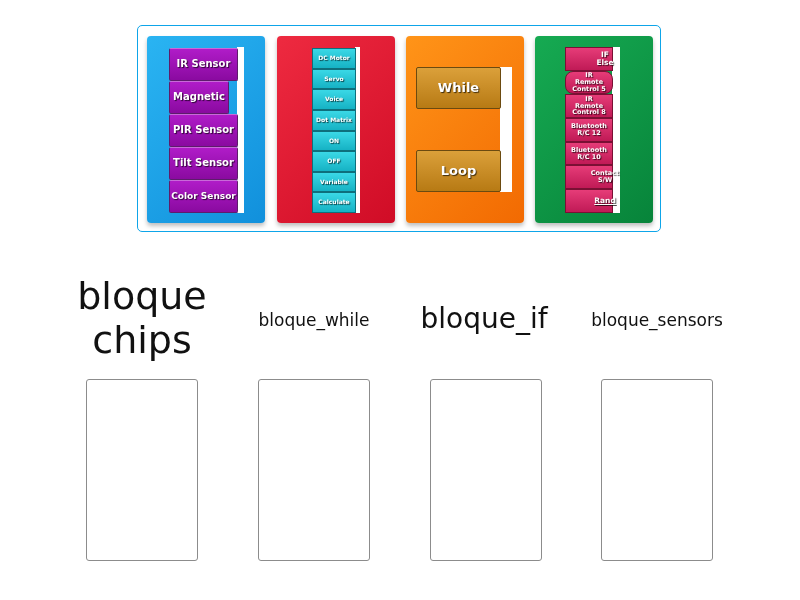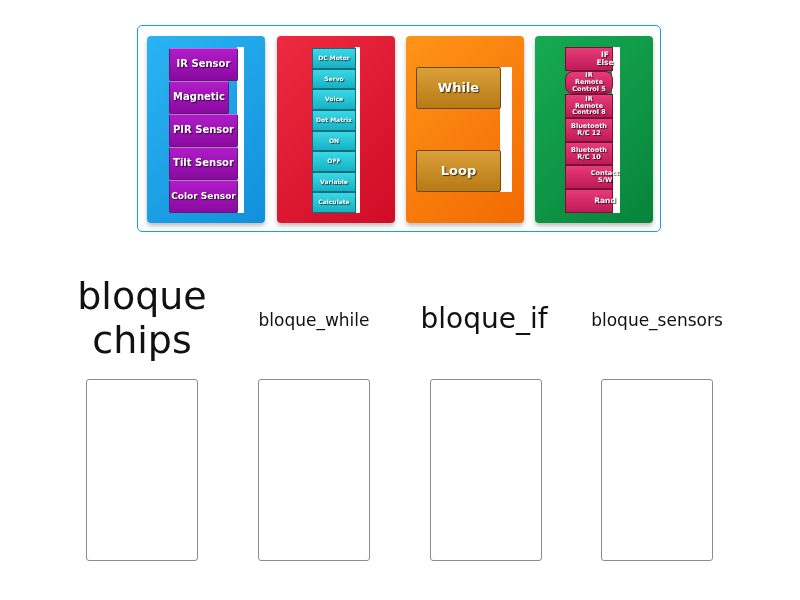--- a/index.html
+++ b/index.html
@@ -48,21 +48,21 @@
   </div>
 
   <div class="card" style="left:397px;background:linear-gradient(135deg,#16aa52,#07843a);">
     <div class="strip" style="left:77px;top:11px;width:8px;height:166px;"></div>
     <div class="btn btn-pink" style="left:30px;top:11px;width:48px;height:24px;font-size:7.5px;">IF Else</div>
     <div class="btn btn-pink" style="left:30px;top:35px;width:48px;height:23px;padding:0 6px;border-radius:8px;">IR Remote Control 5</div>
     <div class="btn btn-pink" style="left:30px;top:58px;width:48px;height:24px;padding:0 6px;">IR Remote Control 8</div>
     <div class="btn btn-pink" style="left:30px;top:82px;width:48px;height:24px;padding:0 8px;">Bluetooth R/C 12</div>
     <div class="btn btn-pink" style="left:30px;top:106px;width:48px;height:23px;padding:0 8px;">Bluetooth R/C 10</div>
     <div class="btn btn-pink" style="left:30px;top:129px;width:48px;height:24px;">Contact S/W</div>
-    <div class="btn btn-pink" style="left:30px;top:153px;width:48px;height:24px;font-size:7.5px;">Rand</div>
+    <div class="btn btn-pink" style="left:30px;top:153px;width:48px;height:24px;font-size:7.5px;text-decoration:underline;">Rand</div>
   </div>
 </div>
 
 <div class="label" style="left:62px;top:274px;width:160px;font-size:38px;line-height:44px;white-space:normal;">bloque chips</div>
 <div class="label" style="left:234px;top:309px;width:160px;font-size:17px;line-height:22px;">bloque_while</div>
 <div class="label" style="left:399px;top:301px;width:170px;font-size:28px;line-height:36px;">bloque_if</div>
 <div class="label" style="left:572px;top:309px;width:170px;font-size:17px;line-height:22px;">bloque_sensors</div>
 
 <div class="dropzone" style="left:86px;"></div>
 <div class="dropzone" style="left:258px;"></div>

